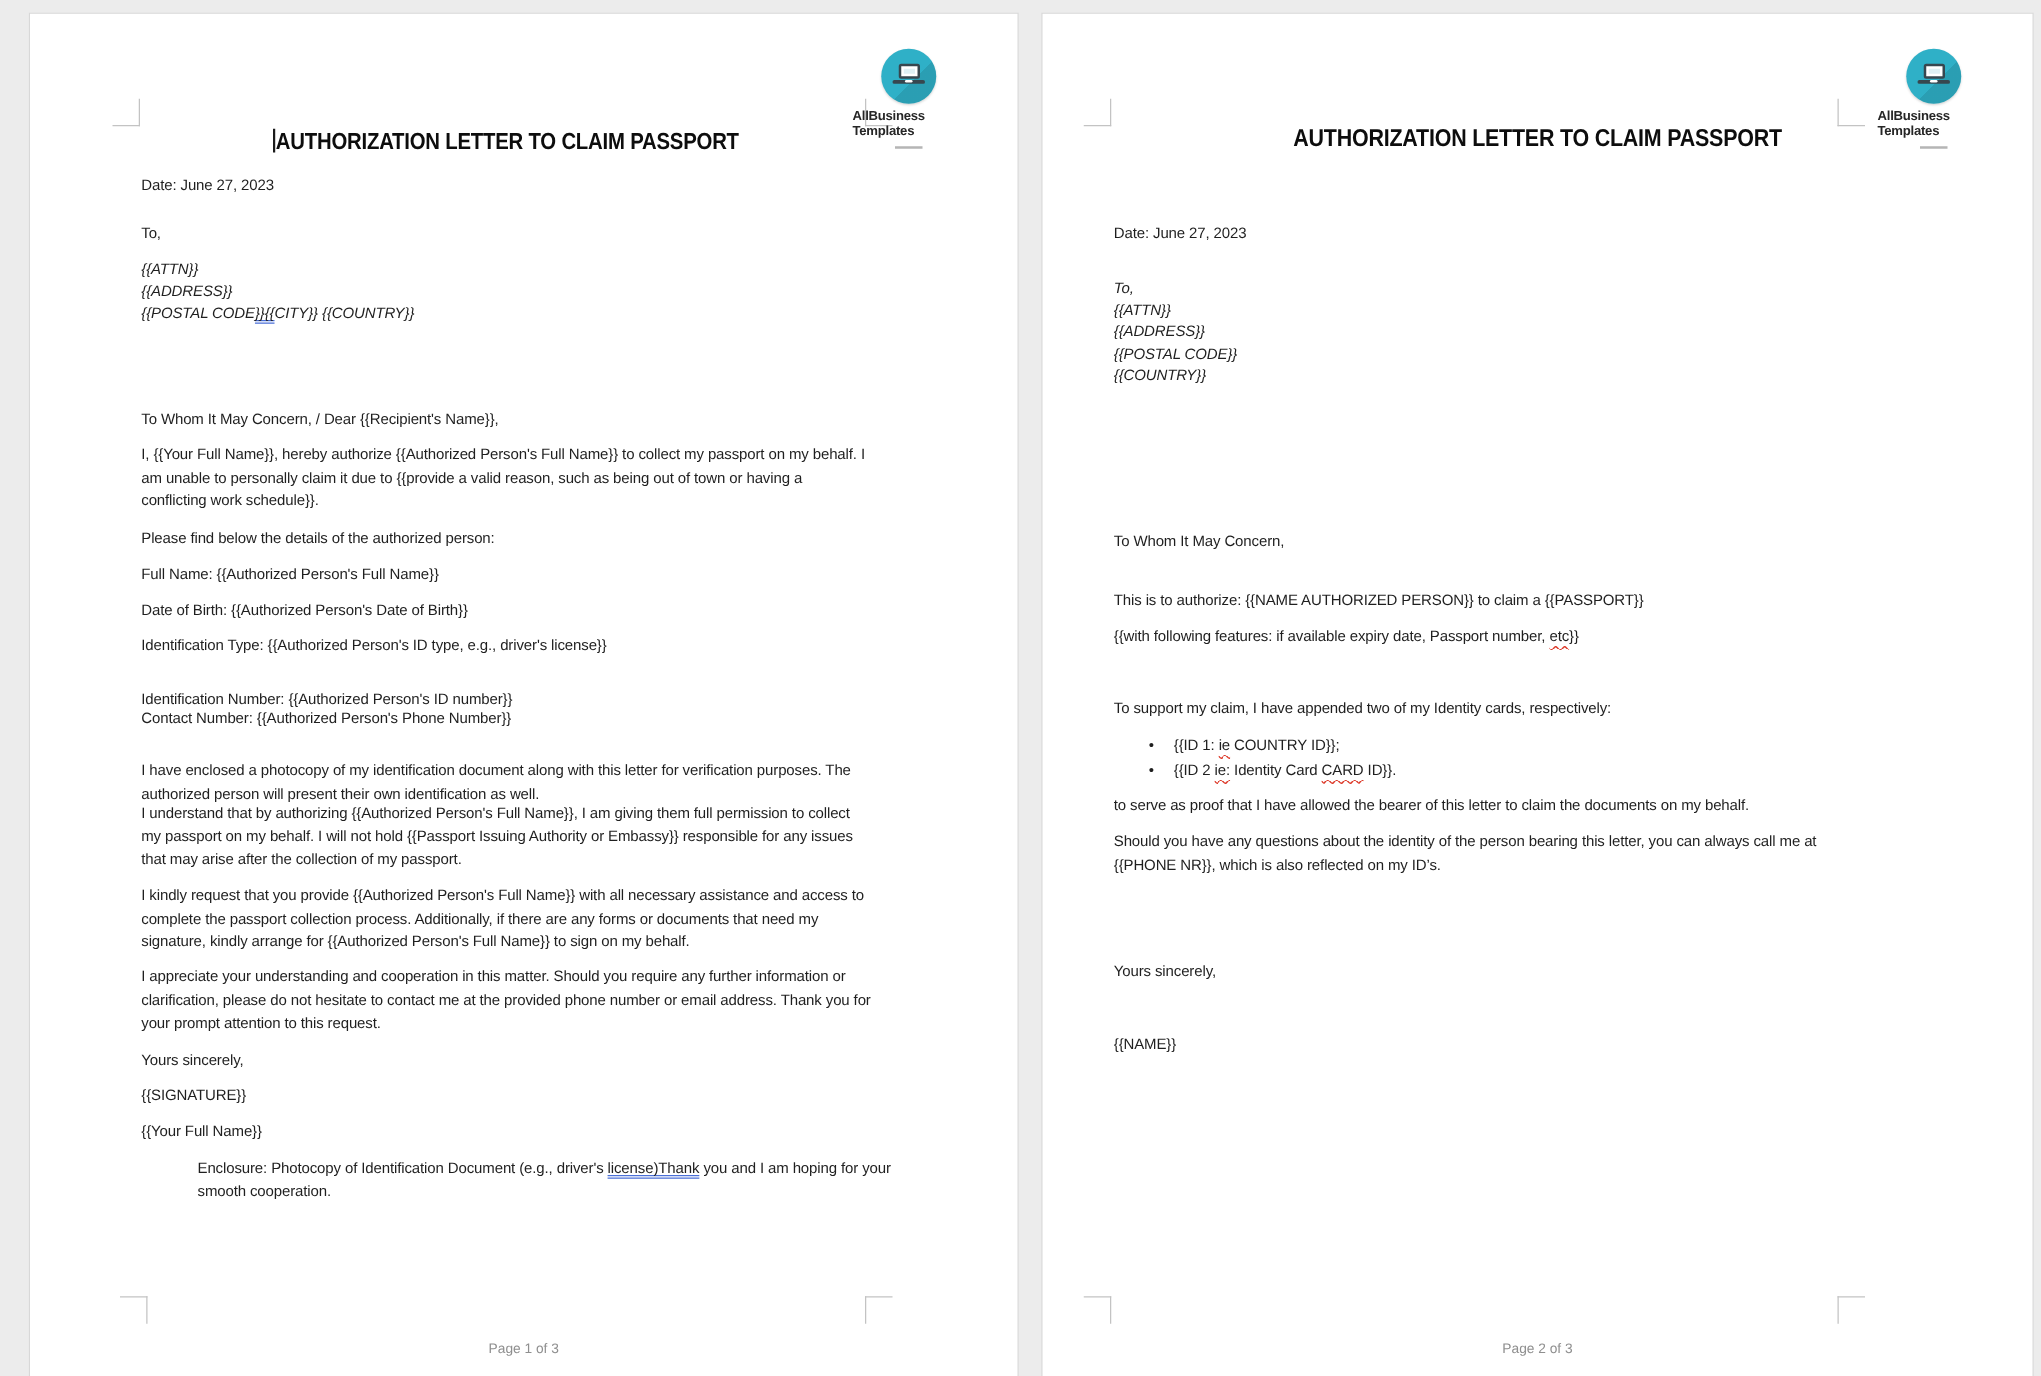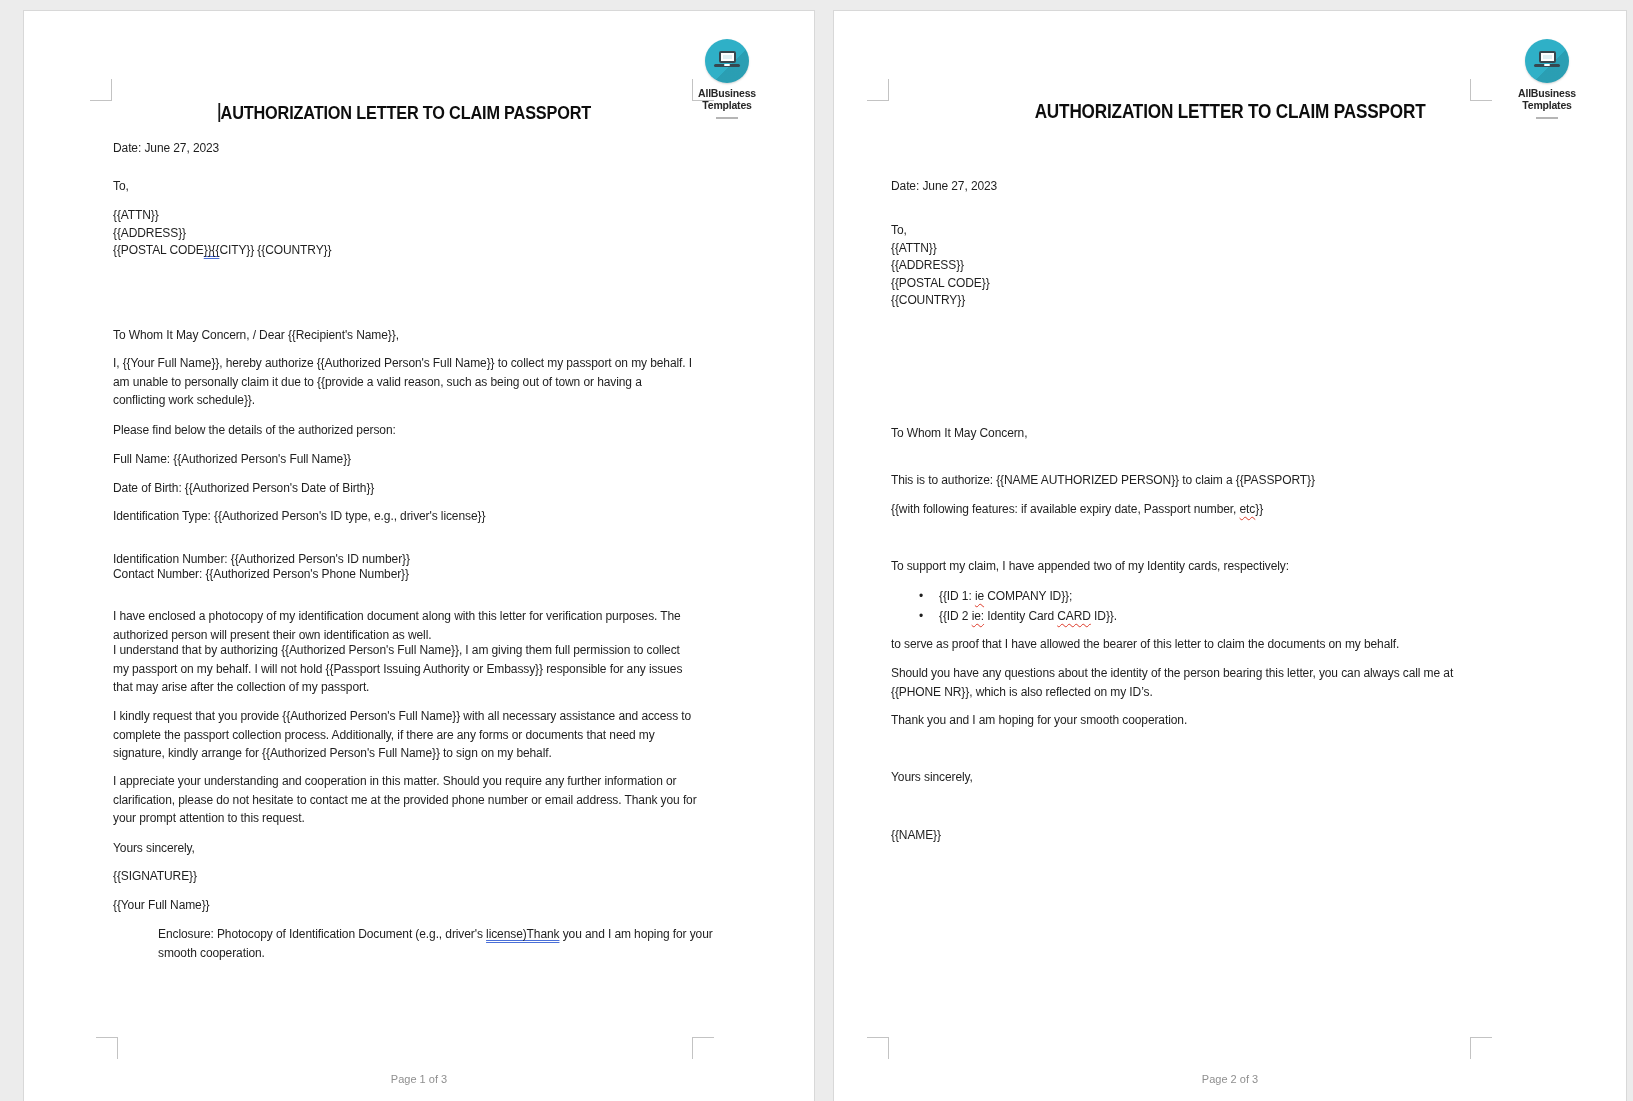--- a/index.html
+++ b/index.html
@@ -25,21 +25,21 @@
   .doc-title{
     font-weight:700;font-size:18.5px;color:#0d0d0d;white-space:nowrap;
     text-align:center;letter-spacing:-0.2px;
   }
   .doc-title .scale{display:inline-block;transform:scaleX(0.88);transform-origin:50% 50%;}
   #page2 .doc-title{font-size:19.5px;}
 
   .cursor{display:inline-block;width:1.5px;height:19px;background:#1a1a1a;
     vertical-align:-3px;margin-right:1px;}
 
-  .addr{line-height:17.5px;}
+  .addr{line-height:17.5px;font-style:italic;}
   b{font-weight:700;}
 
   .sq{text-decoration:underline wavy #dd3a2a;text-decoration-thickness:1px;text-underline-offset:3px;}
   .gram{text-decoration:underline double #4a6fd8;text-decoration-thickness:1px;text-underline-offset:2px;}
 
   .bullets{line-height:20px;}
   .bullet-row{display:flex;}
   .bullet-glyph{width:20px;text-align:left;padding-left:28px;}
   .bullet-text{flex:1;}
 
@@ -49,21 +49,21 @@
   }
 
   
   .crop{position:absolute;width:22px;height:22px;box-sizing:border-box;}
   .crop.tl{border-right:1px solid #c3c3c3;border-bottom:1px solid #c3c3c3;}
   .crop.tr{border-left:1px solid #c3c3c3;border-bottom:1px solid #c3c3c3;}
   .crop.bl{border-right:1px solid #c3c3c3;border-top:1px solid #c3c3c3;}
   .crop.br{border-left:1px solid #c3c3c3;border-top:1px solid #c3c3c3;}
 
   
-  .logo{position:absolute;top:28px;width:90px;text-align:center;}
+  .logo{position:absolute;top:28px;width:90px;}
   #page1 .logo{right:42px;}
   #page2 .logo{right:34px;}
   .logo-circle{
     position:relative;width:44px;height:44px;border-radius:50%;
     background:#2fb0c7;margin:0 auto;overflow:hidden;
     box-shadow:0 1px 2px rgba(0,0,0,0.18);
   }
   .logo-circle:after{
     content:"";position:absolute;inset:0;border-radius:50%;
     background:linear-gradient(135deg, rgba(0,0,0,0) 58%, rgba(0,0,0,0.10) 58%);
@@ -184,29 +184,28 @@
     <div class="blk p2col" style="top:413px;">To Whom It May Concern,</div>
     <div class="blk p2col" style="top:460px;">This is to authorize: {{NAME AUTHORIZED PERSON}} to claim a {{PASSPORT}}</div>
 
     <div class="blk p2col" style="top:489px;"><span>{{with following features: if available expiry date, Passport number, </span><span class="sq">etc</span><span>}}</span></div>
 
     <div class="blk p2col" style="top:546px;">To support my claim, I have appended two of my Identity cards, respectively:</div>
 
     <div class="blk p2col bullets" style="top:575px;">
       <div class="bullet-row">
         <span class="bullet-glyph">•</span>
-        <span class="bullet-text"><span>{{ID 1: </span><span class="sq">ie</span><span> COMPANY ID}};</span></span>
+        <span class="bullet-text"><span>{{ID 1: </span><span class="sq">ie</span><span> COUNTRY ID}};</span></span>
       </div>
       <div class="bullet-row">
         <span class="bullet-glyph">•</span>
         <span class="bullet-text"><span>{{ID 2 </span><span class="sq">ie:</span><span> Identity Card </span><span class="sq">CARD</span><span> ID}}.</span></span>
       </div>
     </div>
 
     <div class="blk p2col" style="top:624px;">to serve as proof that I have allowed the bearer of this letter to claim the documents on my behalf.</div>
     <div class="blk p2col" style="top:653px;">Should you have any questions about the identity of the person bearing this letter, you can always call me at {{PHONE NR}}, which is also reflected on my ID’s.</div>
-    <div class="blk p2col" style="top:700px;">Thank you and I am hoping for your smooth cooperation.</div>
     <div class="blk p2col" style="top:757px;">Yours sincerely,</div>
     <div class="blk p2col" style="top:815px;">{{NAME}}</div>
 
     <div class="footer">Page 2 of 3</div>
   </div>
 </div>
 
 </body></html>

